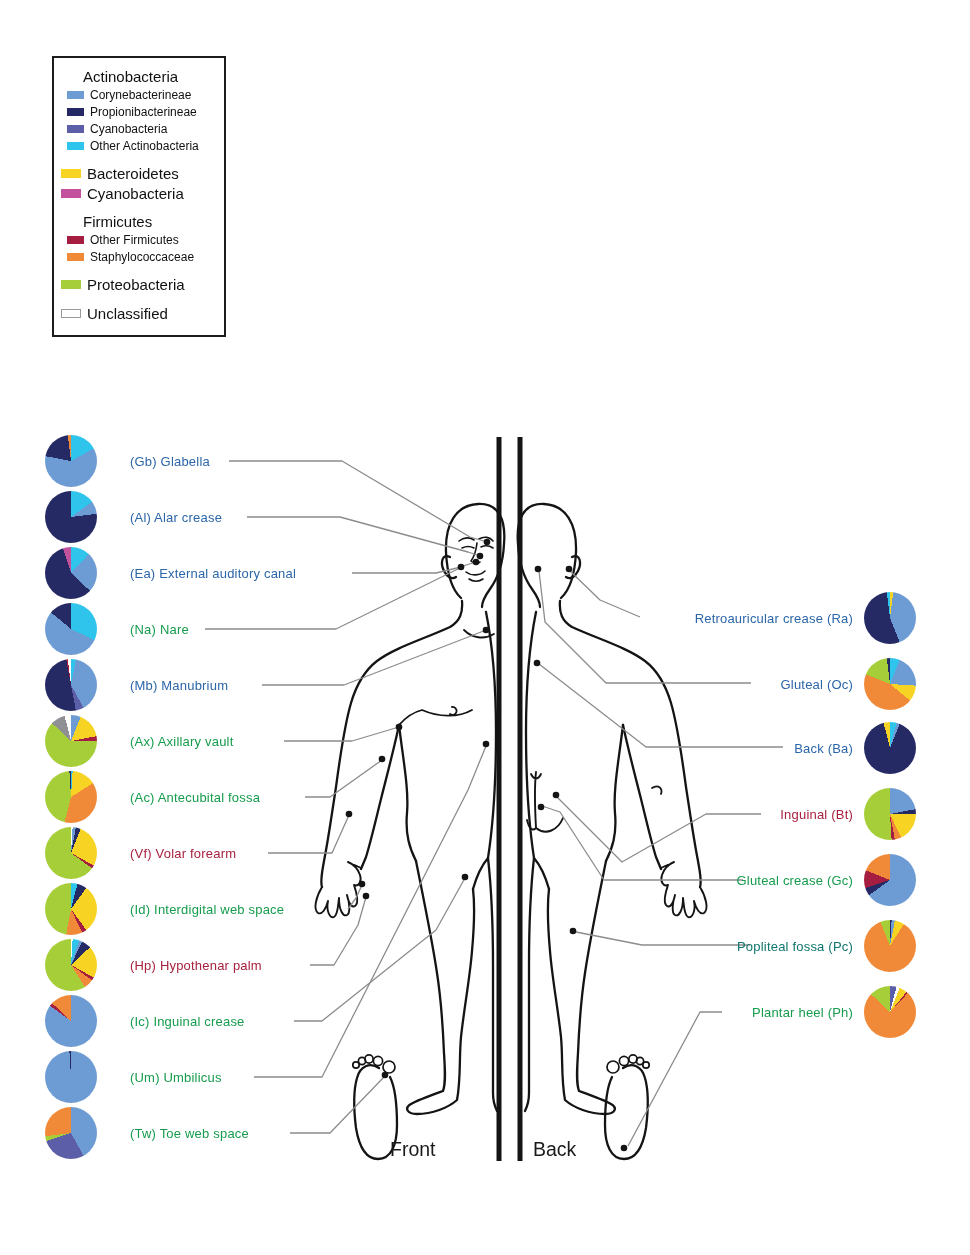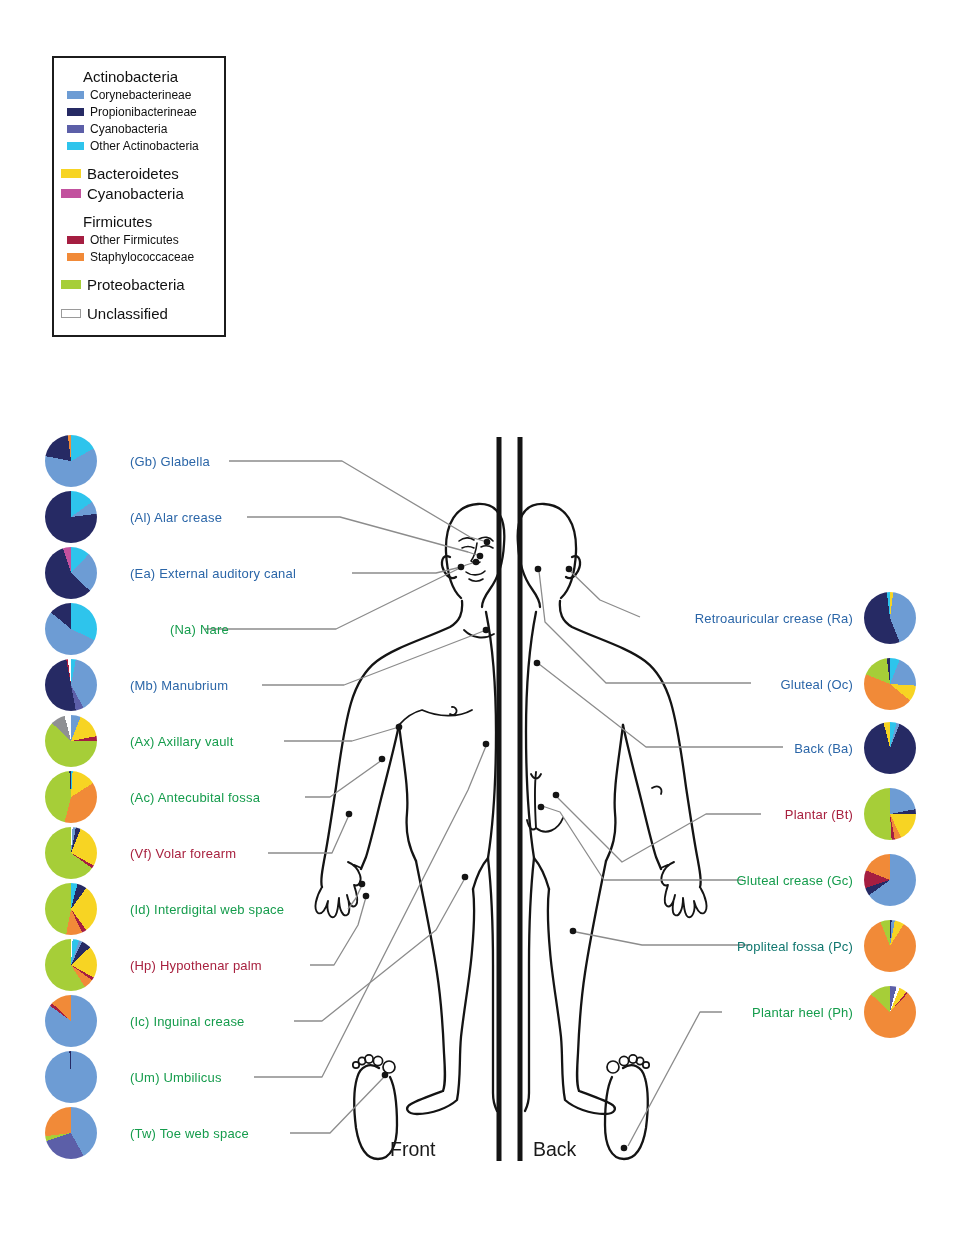--- a/index.html
+++ b/index.html
@@ -209,21 +209,21 @@
         <span class="site-label" style="color: rgb(43, 102, 168);">(Gb) Glabella</span>
       </div>
       <div class="site-row left-col" style="top: 491px;">
         <div class="pie" style="background: conic-gradient(rgb(46, 196, 236) 0%, rgb(46, 196, 236) 15%, rgb(109, 156, 212) 15%, rgb(109, 156, 212) 23%, rgb(38, 42, 100) 23%, rgb(38, 42, 100) 100%);"></div>
         <span class="site-label" style="color: rgb(43, 102, 168);">(Al) Alar crease</span>
       </div>
       <div class="site-row left-col" style="top: 547px;">
         <div class="pie" style="background: conic-gradient(rgb(46, 196, 236) 0%, rgb(46, 196, 236) 12%, rgb(109, 156, 212) 12%, rgb(109, 156, 212) 37%, rgb(38, 42, 100) 37%, rgb(38, 42, 100) 95%, rgb(194, 81, 158) 95%, rgb(194, 81, 158) 100%);"></div>
         <span class="site-label" style="color: rgb(43, 102, 168);">(Ea) External auditory canal</span>
       </div>
-      <div class="site-row left-col" style="top: 603px; gap: 40px;">
+      <div class="site-row left-col" style="top: 603px;">
         <div class="pie" style="background: conic-gradient(rgb(46, 196, 236) 0%, rgb(46, 196, 236) 32%, rgb(109, 156, 212) 32%, rgb(109, 156, 212) 86%, rgb(38, 42, 100) 86%, rgb(38, 42, 100) 100%);"></div>
         <span class="site-label" style="color: rgb(21, 156, 76);">(Na) Nare</span>
       </div>
       <div class="site-row left-col" style="top: 659px;">
         <div class="pie" style="background: conic-gradient(rgb(46, 196, 236) 0%, rgb(46, 196, 236) 3%, rgb(109, 156, 212) 3%, rgb(109, 156, 212) 42%, rgb(92, 95, 168) 42%, rgb(92, 95, 168) 47%, rgb(38, 42, 100) 47%, rgb(38, 42, 100) 97%, rgb(165, 30, 65) 97%, rgb(165, 30, 65) 98%, rgb(255, 255, 255) 98%, rgb(255, 255, 255) 100%);"></div>
         <span class="site-label" style="color: rgb(43, 102, 168);">(Mb) Manubrium</span>
       </div>
       <div class="site-row left-col" style="top: 715px;">
         <div class="pie" style="background: conic-gradient(rgb(109, 156, 212) 0%, rgb(109, 156, 212) 6%, rgb(247, 212, 35) 6%, rgb(247, 212, 35) 22%, rgb(165, 30, 65) 22%, rgb(165, 30, 65) 25%, rgb(166, 206, 56) 25%, rgb(166, 206, 56) 87%, rgb(143, 144, 147) 87%, rgb(143, 144, 147) 96%, rgb(255, 255, 255) 96%, rgb(255, 255, 255) 100%);"></div>
         <span class="site-label" style="color: rgb(21, 156, 76);">(Ax) Axillary vault</span>
@@ -262,21 +262,21 @@
       </div>
       <div class="site-row right-col" style="top: 658px;">
         <span class="site-label" style="color: rgb(43, 102, 168);">Gluteal (Oc)</span>
         <div class="pie" style="background: conic-gradient(rgb(46, 196, 236) 0%, rgb(46, 196, 236) 6%, rgb(109, 156, 212) 6%, rgb(109, 156, 212) 26%, rgb(247, 212, 35) 26%, rgb(247, 212, 35) 36%, rgb(241, 138, 56) 36%, rgb(241, 138, 56) 81%, rgb(166, 206, 56) 81%, rgb(166, 206, 56) 98%, rgb(38, 42, 100) 98%, rgb(38, 42, 100) 100%);"></div>
       </div>
       <div class="site-row right-col" style="top: 722px;">
         <span class="site-label" style="color: rgb(43, 102, 168);">Back (Ba)</span>
         <div class="pie" style="background: conic-gradient(rgb(46, 196, 236) 0%, rgb(46, 196, 236) 4%, rgb(109, 156, 212) 4%, rgb(109, 156, 212) 6%, rgb(38, 42, 100) 6%, rgb(38, 42, 100) 96%, rgb(247, 212, 35) 96%, rgb(247, 212, 35) 100%);"></div>
       </div>
       <div class="site-row right-col" style="top: 788px;">
-        <span class="site-label" style="color: rgb(168, 33, 63);">Plantar (Bt)</span>
+        <span class="site-label" style="color: rgb(168, 33, 63);">Inguinal (Bt)</span>
         <div class="pie" style="background: conic-gradient(rgb(109, 156, 212) 0%, rgb(109, 156, 212) 22%, rgb(38, 42, 100) 22%, rgb(38, 42, 100) 25%, rgb(247, 212, 35) 25%, rgb(247, 212, 35) 43%, rgb(241, 138, 56) 43%, rgb(241, 138, 56) 47%, rgb(165, 30, 65) 47%, rgb(165, 30, 65) 49%, rgb(166, 206, 56) 49%, rgb(166, 206, 56) 100%);"></div>
       </div>
       <div class="site-row right-col" style="top: 854px;">
         <span class="site-label" style="color: rgb(21, 156, 76);">Gluteal crease (Gc)</span>
         <div class="pie" style="background: conic-gradient(rgb(109, 156, 212) 0%, rgb(109, 156, 212) 65%, rgb(38, 42, 100) 65%, rgb(38, 42, 100) 70%, rgb(165, 30, 65) 70%, rgb(165, 30, 65) 81%, rgb(241, 138, 56) 81%, rgb(241, 138, 56) 100%);"></div>
       </div>
       <div class="site-row right-col" style="top: 920px;">
         <span class="site-label" style="color: #0f766e;">Popliteal fossa (Pc)</span>
         <div class="pie" style="background: conic-gradient(rgb(38, 42, 100) 0%, rgb(38, 42, 100) 1%, rgb(109, 156, 212) 1%, rgb(109, 156, 212) 3%, rgb(247, 212, 35) 3%, rgb(247, 212, 35) 9%, rgb(241, 138, 56) 9%, rgb(241, 138, 56) 94%, rgb(166, 206, 56) 94%, rgb(166, 206, 56) 100%);"></div>
       </div>

